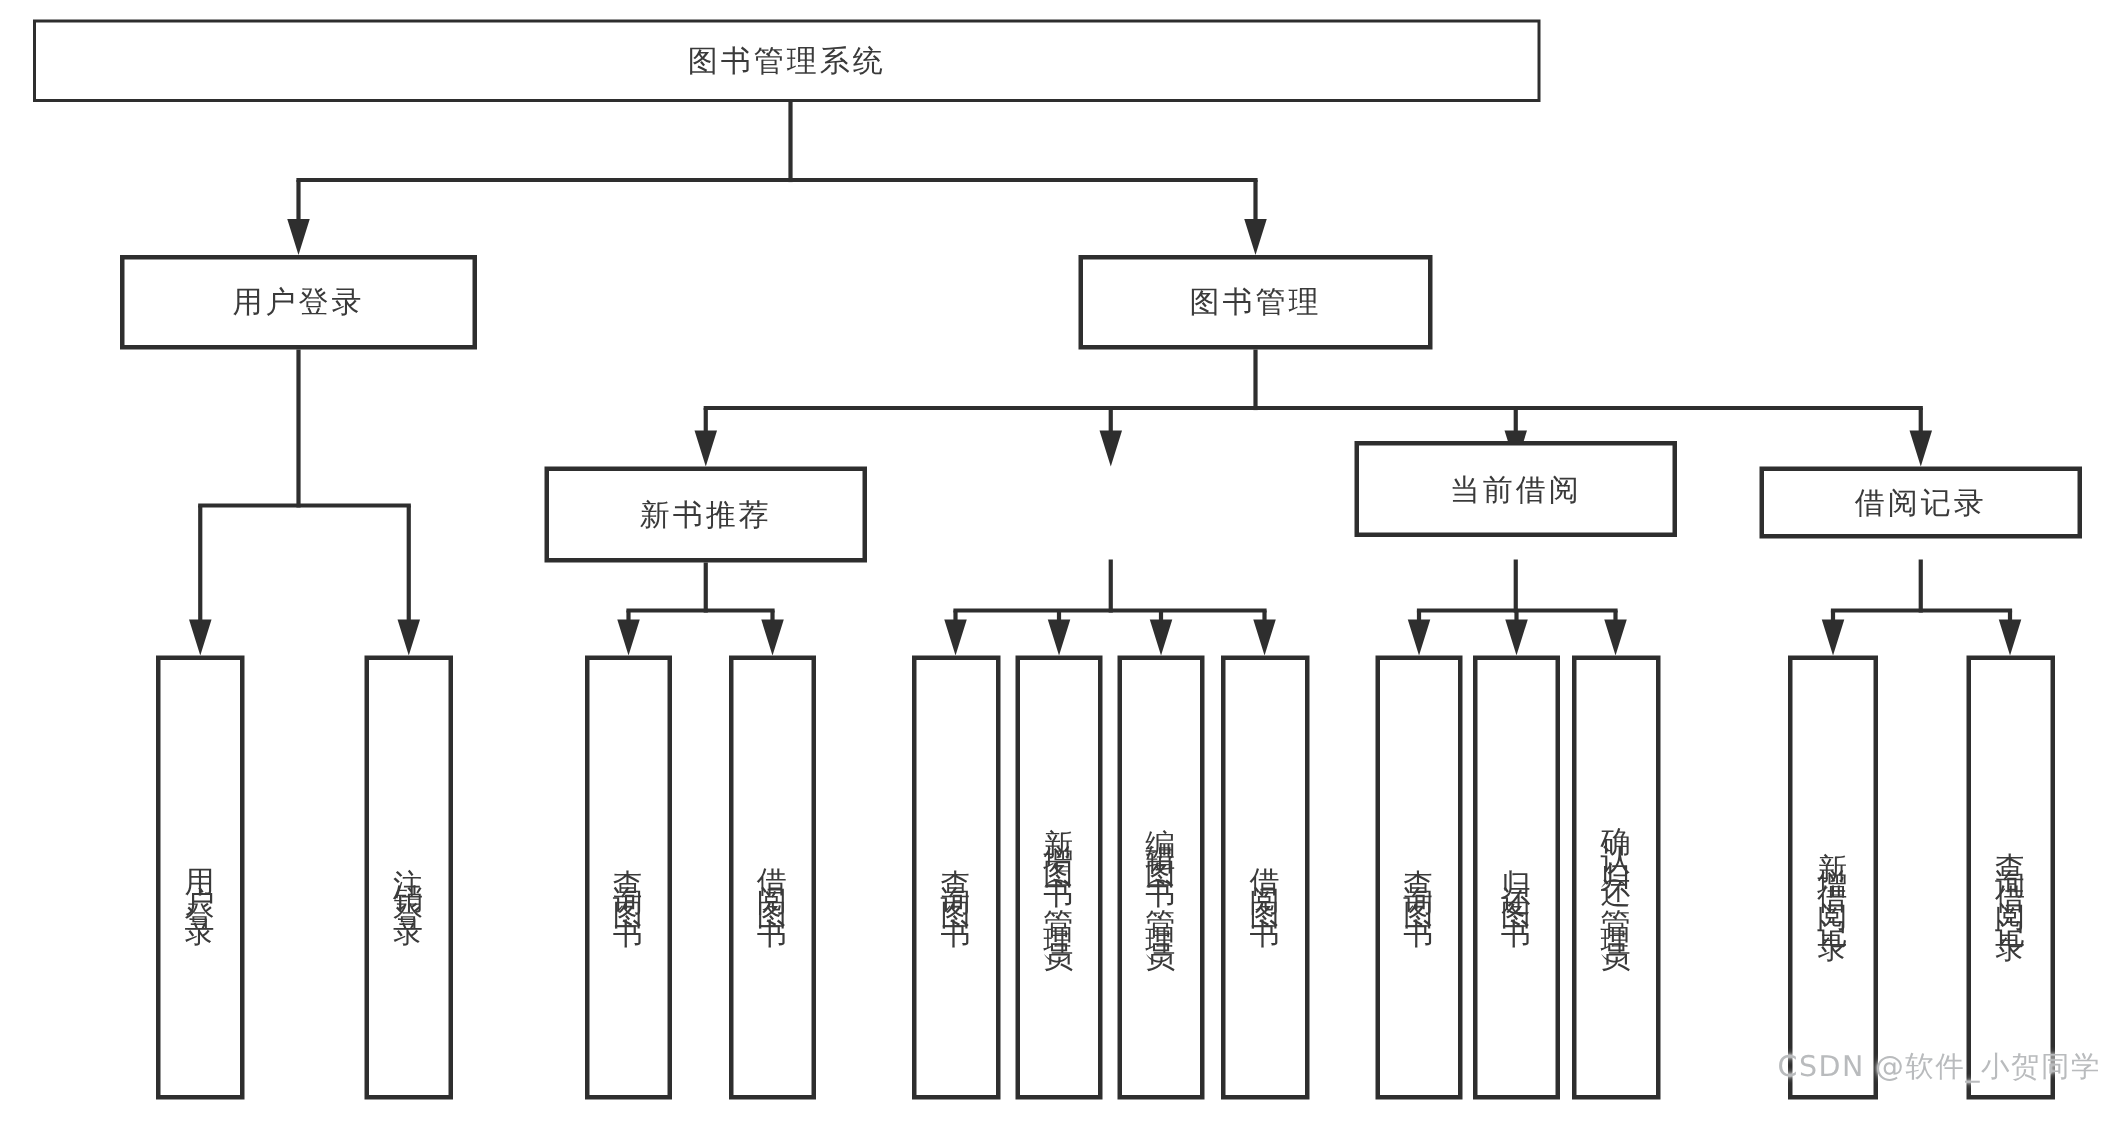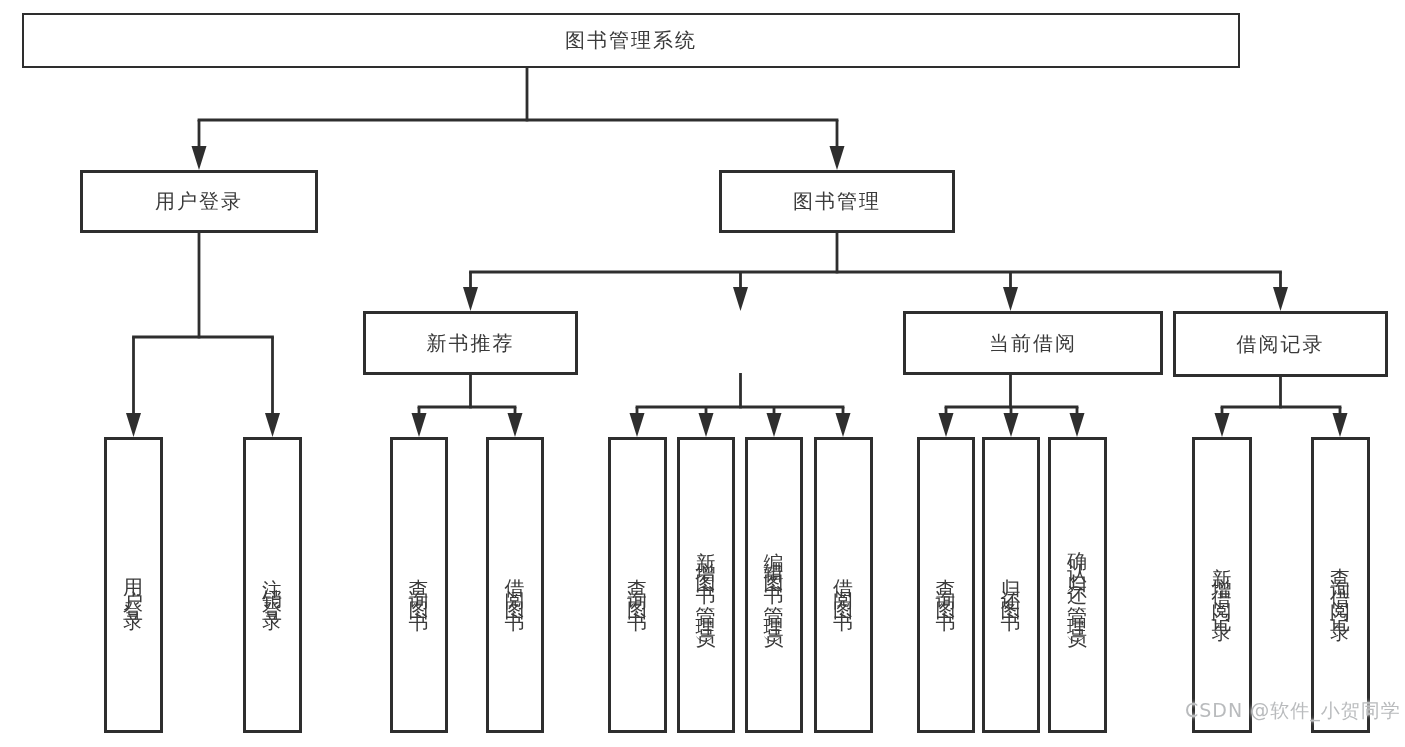--- a/index.html
+++ b/index.html
@@ -121,28 +121,28 @@
       <polygon points="766.5,413 781.5,413 774,437"></polygon>
       <polygon points="835.5,413 850.5,413 843,437"></polygon>
       <polygon points="938.5,413 953.5,413 946,437"></polygon>
       <polygon points="1003.5,413 1018.5,413 1011,437"></polygon>
       <polygon points="1069.5,413 1084.5,413 1077,437"></polygon>
       <polygon points="1214.5,413 1229.5,413 1222,437"></polygon>
       <polygon points="1332.5,413 1347.5,413 1340,437"></polygon>
     </g>
   </svg>
 
-  <div class="node root" style="left:22px; top:13px; width:1218px; height:55px;">图书管理系统</div>
+  <div class="node root" style="left:22px; top:13px; width:1005px; height:55px;">图书管理系统</div>
 
   <div class="node" style="left:80px; top:170px; width:238px; height:63px;">用户登录</div>
   <div class="node" style="left:363px; top:311px; width:215px; height:64px;">新书推荐</div>
 
   <div class="node" style="left:719px; top:170px; width:236px; height:63px;">图书管理</div>
-  <div class="node" style="left:903px; top:311px; width:260px; height:64px;">当前借阅</div>
-  <div class="node" style="left:1173px; top:311px; width:215px; height:66px;">借阅记录</div>
+  <div class="node" style="left:903px; top:294px; width:215px; height:64px;">当前借阅</div>
+  <div class="node" style="left:1173px; top:311px; width:215px; height:48px;">借阅记录</div>
 
   <div class="node leaf" style="left:104px; top:437px; width:59px; height:296px;">用户登录</div>
   <div class="node leaf" style="left:243px; top:437px; width:59px; height:296px;">注销登录</div>
 
   <div class="node leaf" style="left:390px; top:437px; width:58px; height:296px;">查询图书</div>
   <div class="node leaf" style="left:486px; top:437px; width:58px; height:296px;">借阅图书</div>
 
   <div class="node leaf" style="left:608px; top:437px; width:59px; height:296px;">查询图书</div>
   <div class="node leaf" style="left:677px; top:437px; width:58px; height:296px;">新增图书（管理员）</div>
   <div class="node leaf" style="left:745px; top:437px; width:58px; height:296px;">编辑图书（管理员）</div>

